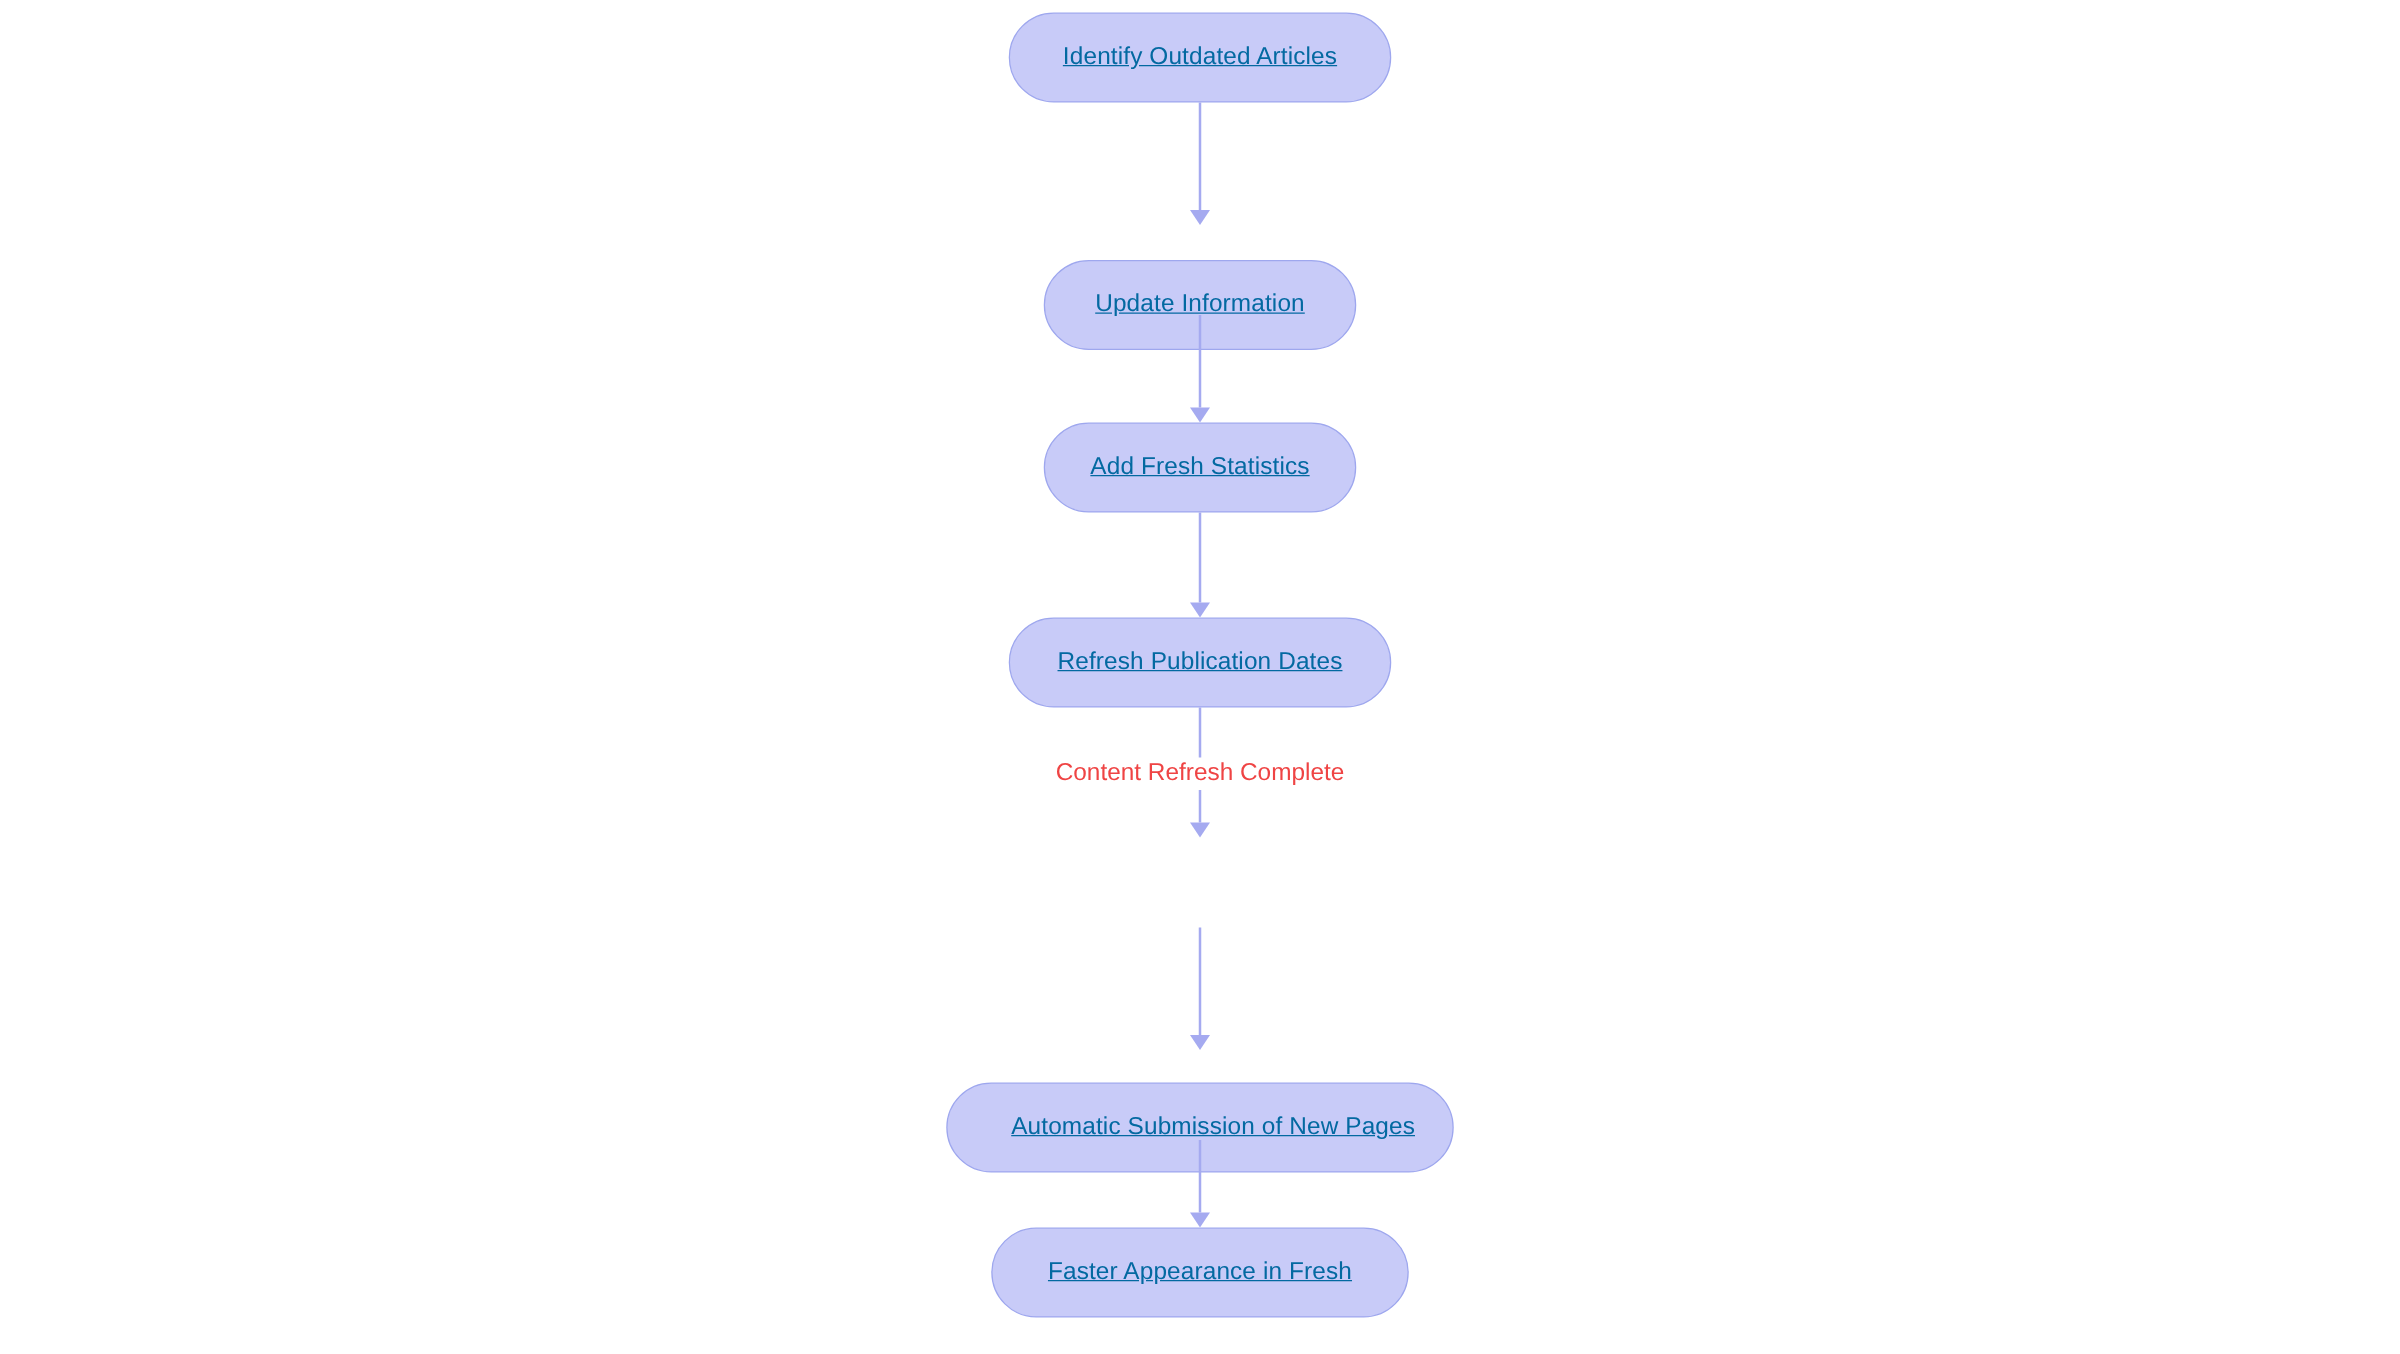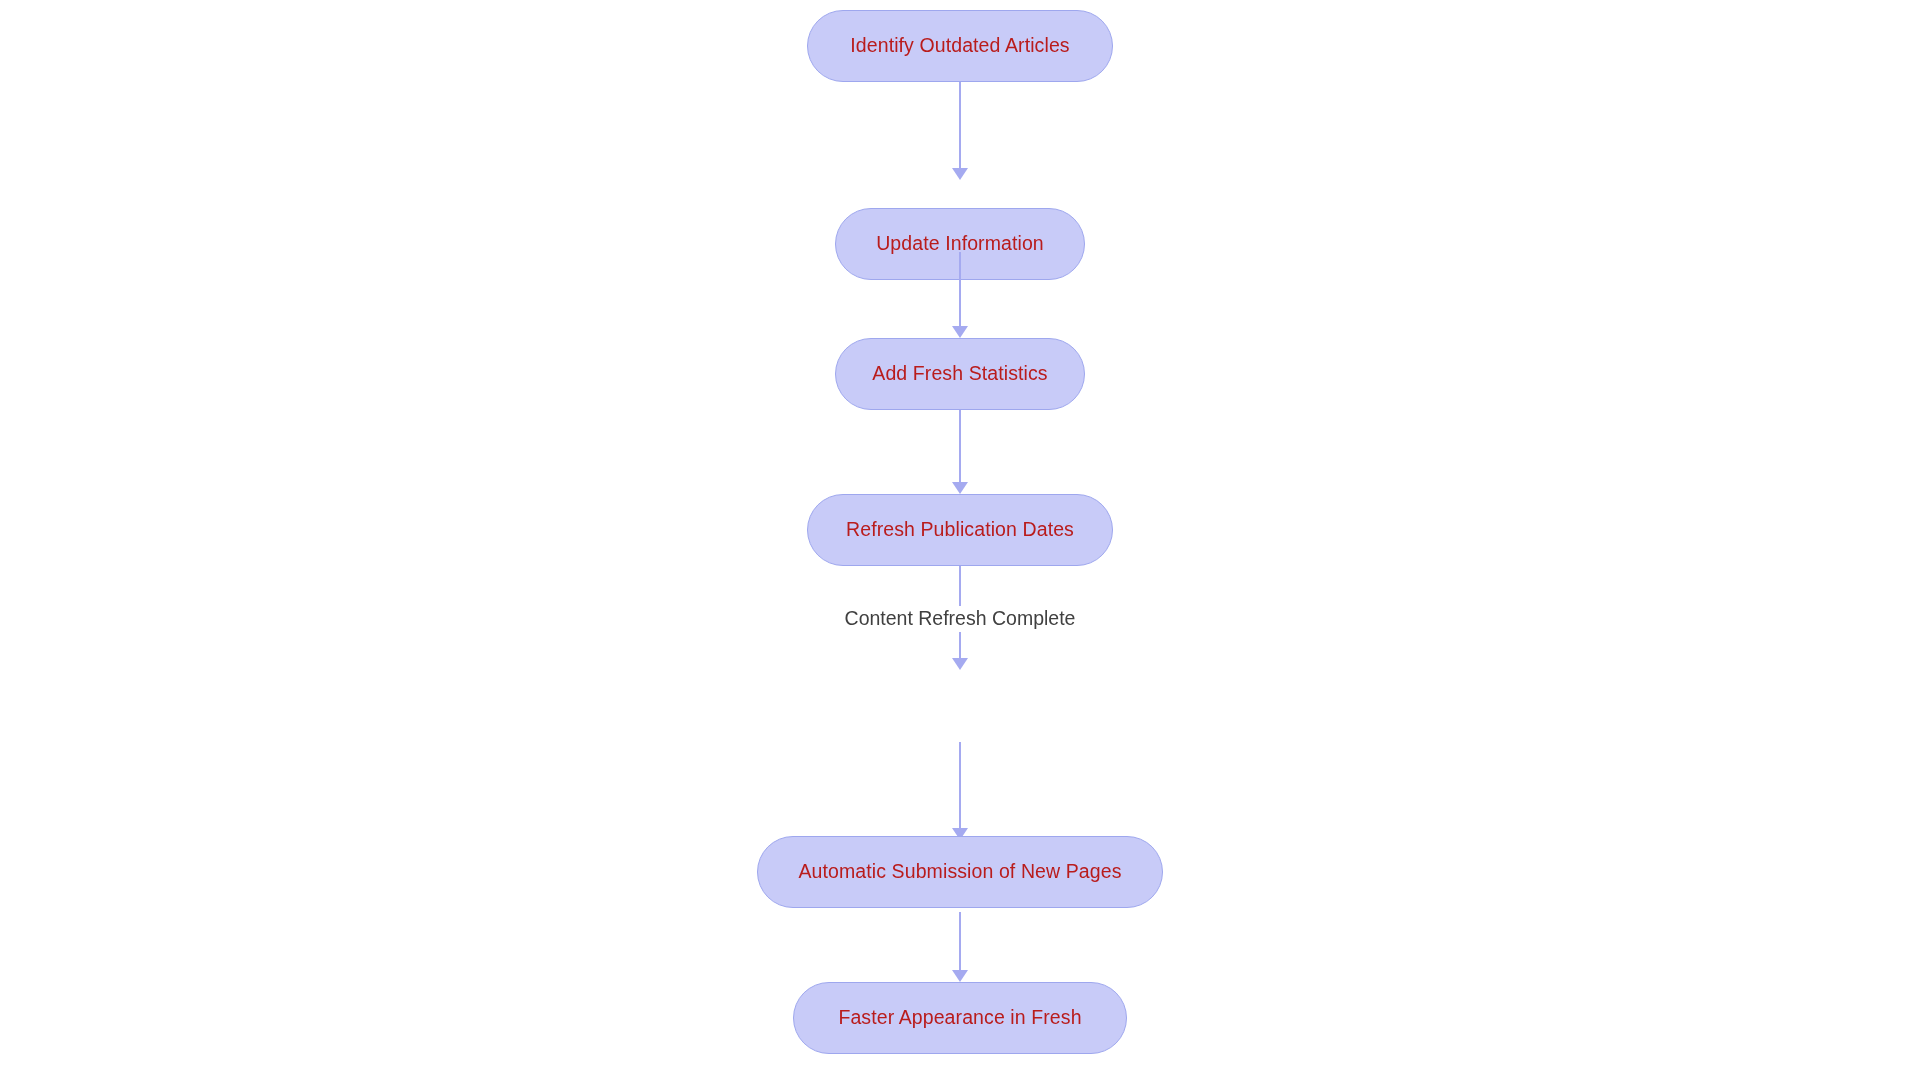--- a/index.html
+++ b/index.html
@@ -33,33 +33,34 @@
     justify-content: center;
     height: 72px;
     background: #c8cbf8;
     border: 1.3px solid #9ea7ee;
     border-radius: 36px;
     white-space: nowrap;
   }
   .node-label {
     font-size: 19.5px;
     line-height: 1;
-    color: #b91c1c;
+    color: #0369a1;
     letter-spacing: 0.1px;
     font-weight: 400;
     padding: 0 30px;
+    text-decoration: underline;
   }
 
   
   .n0 { top: 10px;  width: 306px; }
   .n1 { top: 180px; width: 250px; margin-top: 28px; }
   .n2 { top: 338px; width: 250px; }
   .n3 { top: 494px; width: 306px; }
   .n4 { top: 670px; width: 278px; }
-  .n5 { top: 836px; width: 406px; }
+  .n5 { top: 866px; width: 406px; justify-content: flex-end; }
   .n6 { top: 982px; width: 334px; }
 
   
   .edge {
     position: absolute;
     left: 50%;
     transform: translateX(-50%);
     width: 24px;
   }
   .edge-line {
@@ -97,21 +98,21 @@
   .e5 .edge-line { height: 58px; }
 
   
   .edge-label {
     position: absolute;
     left: 50%;
     transform: translateX(-50%);
     top: 606px;
     font-size: 19.5px;
     line-height: 1;
-    color: #404040;
+    color: #ef4444;
     white-space: nowrap;
     background: #ffffff;
     padding: 3px 10px;
   }
 </style>
 </head>
 <body>
 
 <div id="flow-canvas">
 

